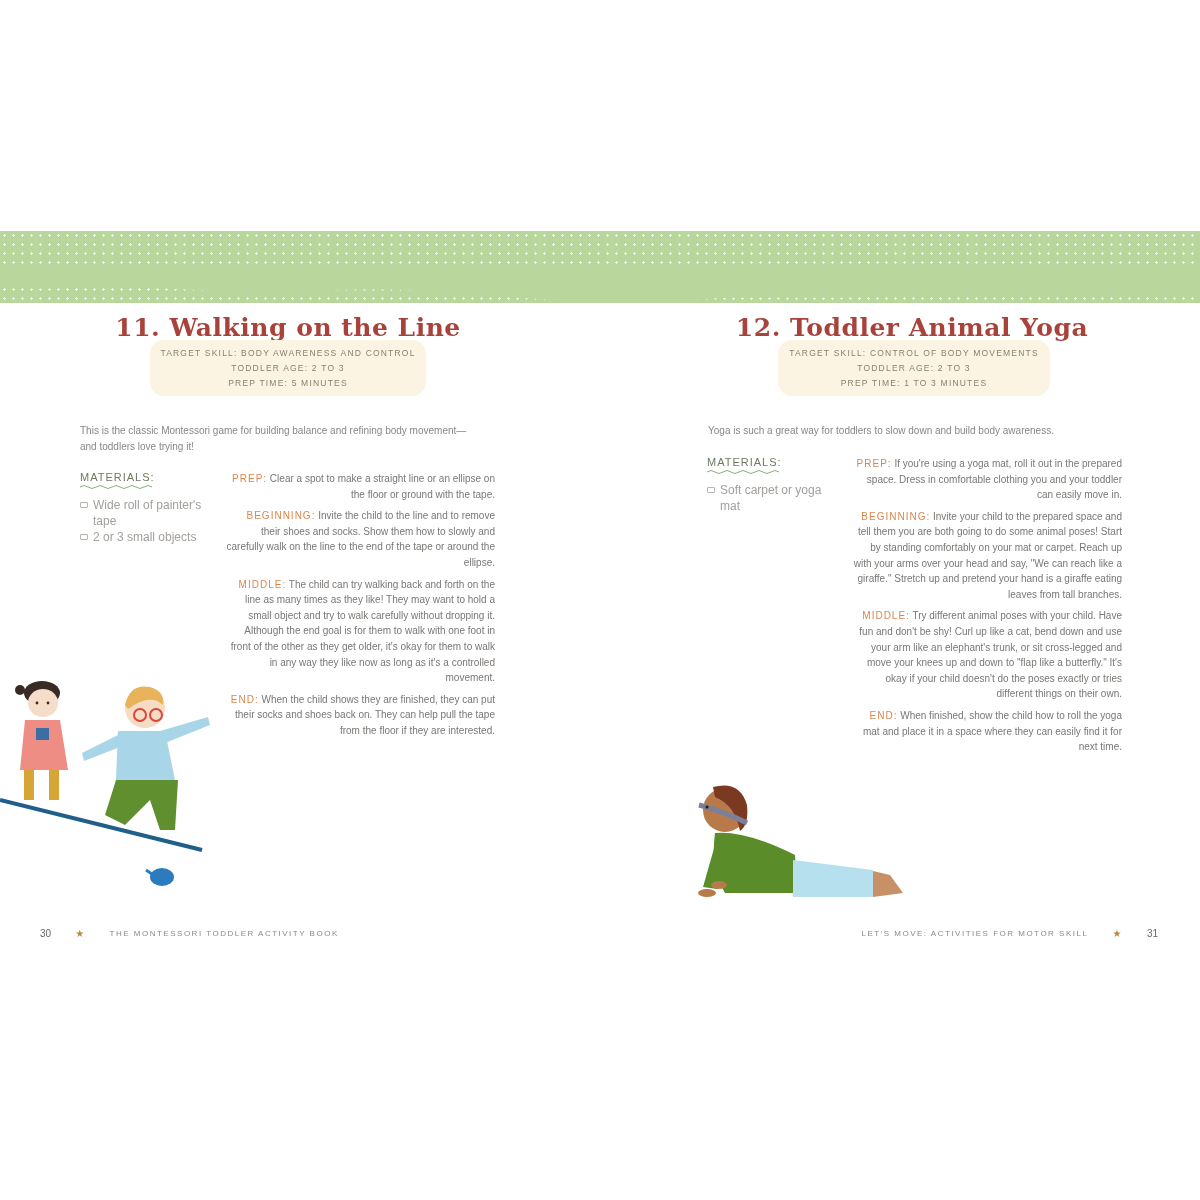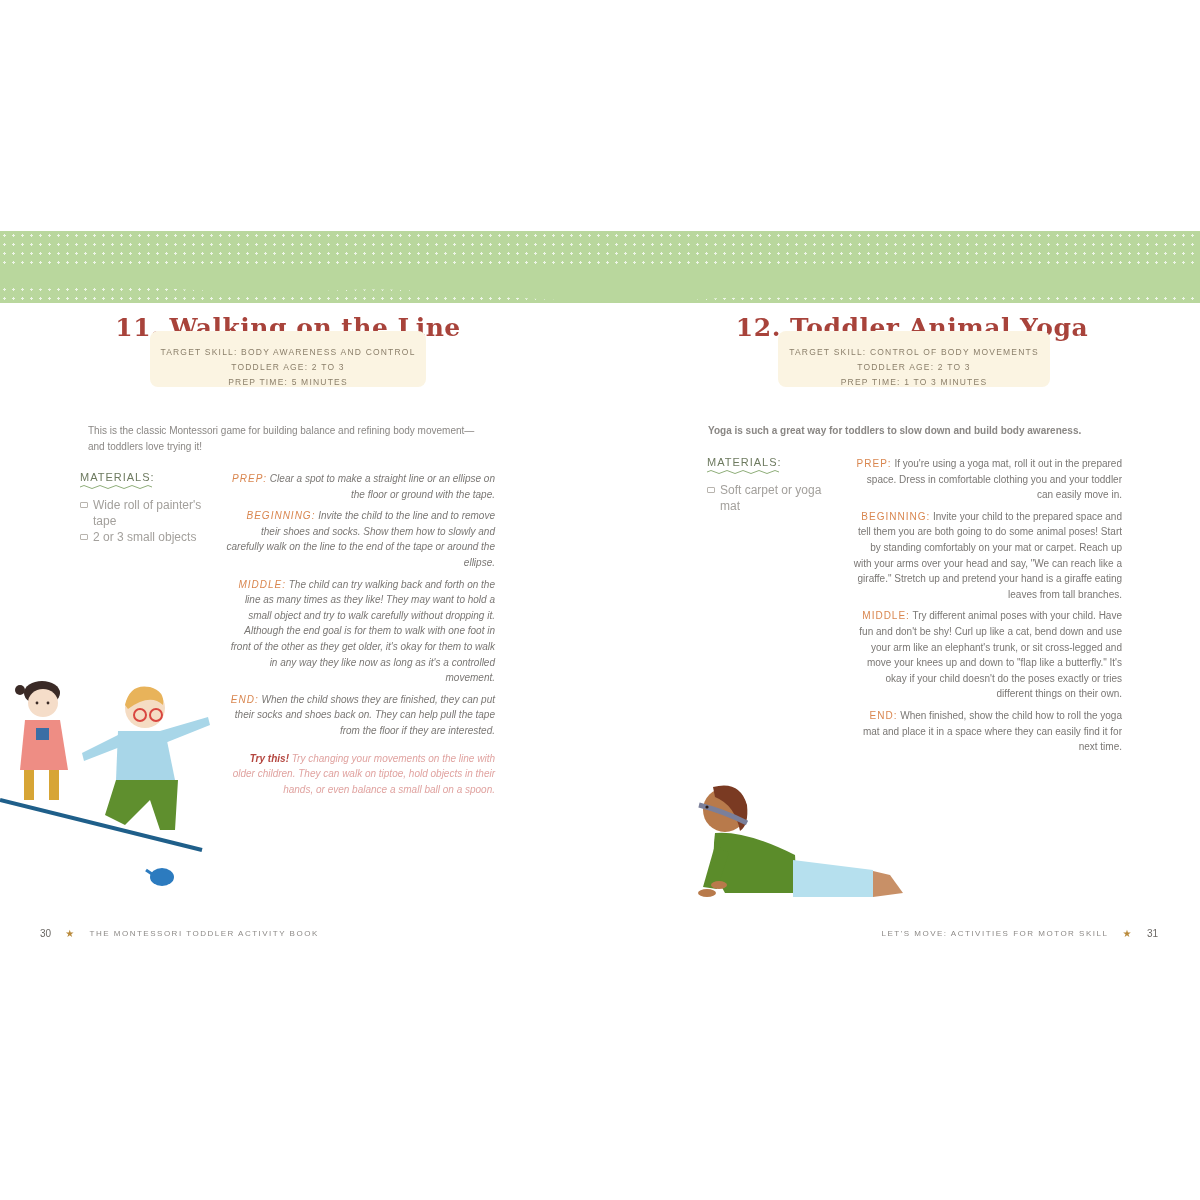--- a/index.html
+++ b/index.html
@@ -23,52 +23,52 @@
 
   .title {
     position: absolute; width: 600px; text-align: center;
     font-family: "DejaVu Serif", serif; font-weight: bold;
     font-size: 25px; color: #a8433b; letter-spacing: 0.5px; top: 313px;
   }
   .page.left .title { left: -12px; }
   .page.right .title { left: 12px; }
 
   .info-box {
-    position: absolute; top: 331px; height: 56px;
-    background: #fbf4e2; border-radius: 8px;
-    padding-top: 14px; text-align: center;
+    position: absolute; top: 340px; height: 56px;
+    background: #fbf4e2; border-radius: 14px;
+    padding-top: 6px; text-align: center;
     font-size: 8.5px; letter-spacing: 1.2px; line-height: 15px; color: #8b7f6a;
   }
   .page.left .info-box { left: 150px; width: 276px; }
   .page.right .info-box { left: 178px; width: 272px; }
 
   .intro { position: absolute; font-size: 10px; line-height: 16px; color: #8a8784; }
-  .page.left .intro { left: 88px; top: 423px; width: 400px; }
-  .page.right .intro { left: 108px; top: 423px; width: 420px; font-weight: bold; }
+  .page.left .intro { left: 80px; top: 423px; width: 400px; }
+  .page.right .intro { left: 108px; top: 423px; width: 420px; }
 
   .materials { position: absolute; }
   .page.left .materials { left: 80px; top: 471px; width: 130px; }
   .page.right .materials { left: 107px; top: 456px; width: 130px; }
   .mat-head { font-size: 11px; letter-spacing: 1px; color: #6d7a5f; }
   .squiggle { display: block; margin-top: 1px; margin-bottom: 8px; }
   .mat-item { font-size: 12px; line-height: 16px; color: #a3a09c; padding-left: 13px; position: relative; }
   .mat-item .box {
     position: absolute; left: 0; top: 5px; width: 8px; height: 6px;
     border: 1px solid #b8b4ae; border-radius: 1px;
   }
 
   .steps { position: absolute; font-size: 10px; line-height: 15.6px; color: #7a7774; text-align: right; }
-  .page.left .steps { left: 225px; top: 471px; width: 270px; font-style: italic; }
+  .page.left .steps { left: 225px; top: 471px; width: 270px; }
   .page.right .steps { left: 252px; top: 456px; width: 270px; }
   .step { margin-bottom: 6px; }
   .step-label { color: #d9864f; letter-spacing: 1px; }
   .try { margin-top: 12px; color: #e0a3a0; }
   .try-label { color: #b4453e; font-weight: bold; }
 
-  .footer { position: absolute; top: 928px; font-size: 8px; letter-spacing: 1.5px; color: #8d8a87; display: flex; align-items: center; gap: 14px; }
+  .footer { position: absolute; top: 928px; font-size: 8px; letter-spacing: 1.5px; color: #8d8a87; display: flex; align-items: center; gap: 24px; }
   .page.left .footer { left: 40px; }
   .page.right .footer { right: 42px; }
   .footer .pnum { font-size: 10px; letter-spacing: 0; color: #6a6764; }
   .footer .star { color: #b98a3b; font-size: 10px; }
 
   .illus { position: absolute; }
 </style>
 </head>
 <body>
 
@@ -103,21 +103,20 @@
         <span class="box"></span>
         <span>2 or 3 small objects</span>
       </div>
     </div>
 
     <div class="steps">
       <p class="step"><span class="step-label">PREP:</span><span> Clear a spot to make a straight line or an ellipse on the floor or ground with the tape.</span></p>
       <p class="step"><span class="step-label">BEGINNING:</span><span> Invite the child to the line and to remove their shoes and socks. Show them how to slowly and carefully walk on the line to the end of the tape or around the ellipse.</span></p>
       <p class="step"><span class="step-label">MIDDLE:</span><span> The child can try walking back and forth on the line as many times as they like! They may want to hold a small object and try to walk carefully without dropping it. Although the end goal is for them to walk with one foot in front of the other as they get older, it's okay for them to walk in any way they like now as long as it's a controlled movement.</span></p>
       <p class="step"><span class="step-label">END:</span><span> When the child shows they are finished, they can put their socks and shoes back on. They can help pull the tape from the floor if they are interested.</span></p>
-      <p class="try"><span class="try-label">Try this!</span><span> Try changing your movements on the line with older children. They can walk on tiptoe, hold objects in their hands, or even balance a small ball on a spoon.</span></p>
     </div>
 
     <svg class="illus" style="left:0;top:665px" width="220" height="230" viewBox="0 0 220 230">
 
       <line x1="0" y1="135" x2="202" y2="185" stroke="#1f5f8a" stroke-width="4"></line>
 
       <ellipse cx="162" cy="212" rx="12" ry="9" fill="#2c7bbf"></ellipse>
       <path d="M146,205 L152,209" stroke="#2c7bbf" stroke-width="3"></path>
 
       <ellipse cx="42" cy="28" rx="18" ry="12" fill="#3a2a26"></ellipse>

